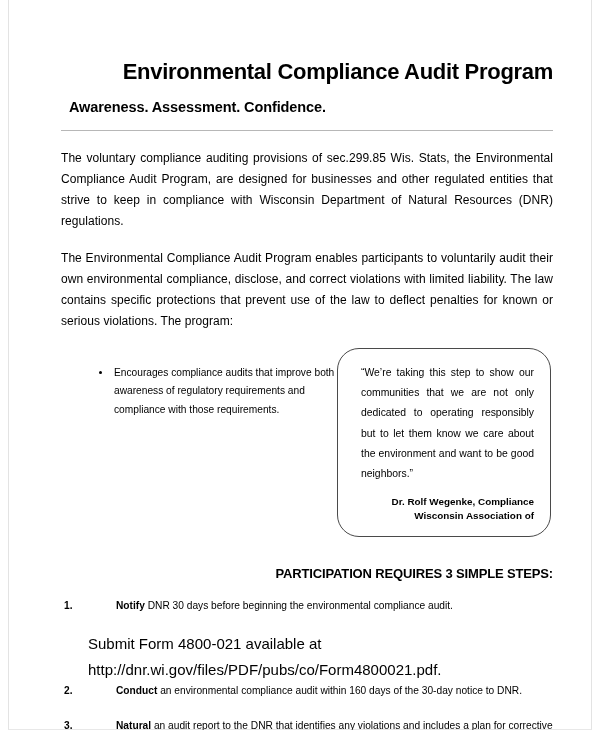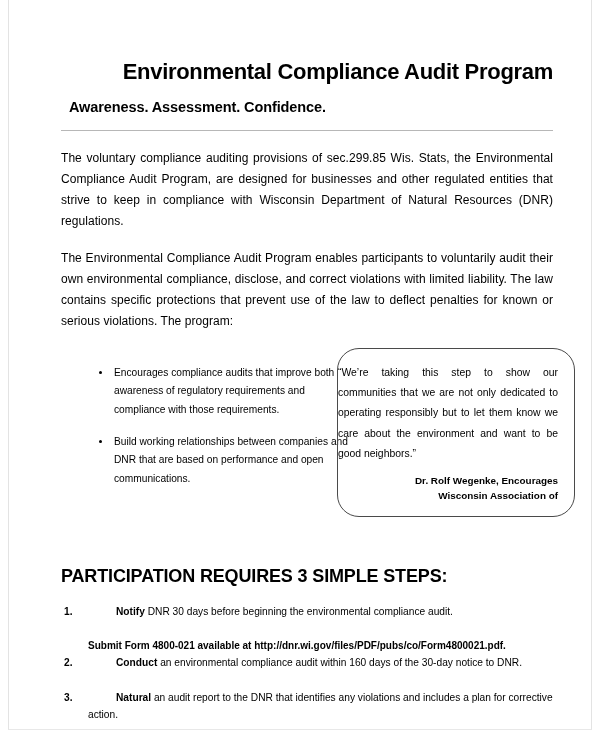--- a/index.html
+++ b/index.html
@@ -102,25 +102,25 @@
     width: 3px;
     height: 3px;
     background: #000;
     border-radius: 50%;
   }
 
   .quote-box {
     position: absolute;
     left: 276px;
     top: 0;
-    width: 238px;
+    width: 214px;
     box-sizing: border-box;
     border: 1.4px solid #4a4a4a;
     border-radius: 22px;
-    padding: 14px 16px 13px 0;
+    padding: 14px 16px 13px 23px;
   }
   .quote-text {
     margin: 0;
     font-size: 10.4px;
     line-height: 1.95;
     text-align: justify;
     text-justify: inter-word;
   }
   .quote-attrib {
     margin: 0;
@@ -128,23 +128,23 @@
     font-size: 9.9px;
     line-height: 1.45;
     text-align: right;
     font-weight: bold;
   }
 
   
   .steps-heading {
     margin: 0;
     padding-top: 22px;
-    font-size: 18px;
-    font-weight: bold;
-    text-align: left;
+    font-size: 13px;
+    font-weight: bold;
+    text-align: right;
     letter-spacing: -0.15px;
   }
   .steps {
     margin: 0;
     padding: 0;
     list-style: none;
     padding-top: 16px;
   }
   .step {
     position: relative;
@@ -155,50 +155,48 @@
   .step + .step { padding-top: 17px; }
   .step-num {
     position: absolute;
     left: 3px;
     font-weight: bold;
     font-size: 10.2px;
   }
   .step-lead { font-weight: bold; margin-left: 28px; }
   .substep {
     padding-left: 27px;
-    font-size: 10px;
+    font-size: 15px;
     line-height: 1.7;
     padding-top: 17px;
-    font-weight: bold;
   }
 </style>
 </head>
 <body>
 
 <div class="page">
   <div class="content">
 
     <h1 class="doc-title">Environmental Compliance Audit Program</h1>
     <h2 class="doc-subtitle">Awareness. Assessment. Confidence.</h2>
     <div class="rule"></div>
 
     <p class="para first">The voluntary compliance auditing provisions of sec.299.85 Wis. Stats, the Environmental Compliance Audit Program, are designed for businesses and other regulated entities that strive to keep in compliance with Wisconsin Department of Natural Resources (DNR) regulations.</p>
     <p class="para">The Environmental Compliance Audit Program enables participants to voluntarily audit their own environmental compliance, disclose, and correct violations with limited liability.  The law contains specific protections that prevent use of the law to deflect penalties for known or serious violations. The program:</p>
 
     <div class="cols">
 
       <ul class="bullets">
         <li>Encourages compliance audits that improve both awareness of regulatory requirements and compliance with those requirements.</li>
-        <li>Build working relationships between companies and DNR that are based on performance and open communications.</li>
       </ul>
 
       <div class="quote-box">
         <p class="quote-text">“We’re taking this step to show our communities that we are not only dedicated to operating responsibly but to let them know we care about the environment and want to be good neighbors.”</p>
         <p class="quote-attrib">
-          <span>Dr. Rolf Wegenke, Encourages</span><br>
+          <span>Dr. Rolf Wegenke, Compliance</span><br>
           <span>Wisconsin Association of</span><br>
         </p>
       </div>
 
     </div>
 
     <h3 class="steps-heading">PARTICIPATION REQUIRES 3 SIMPLE STEPS:</h3>
 
     <ol class="steps">
 

